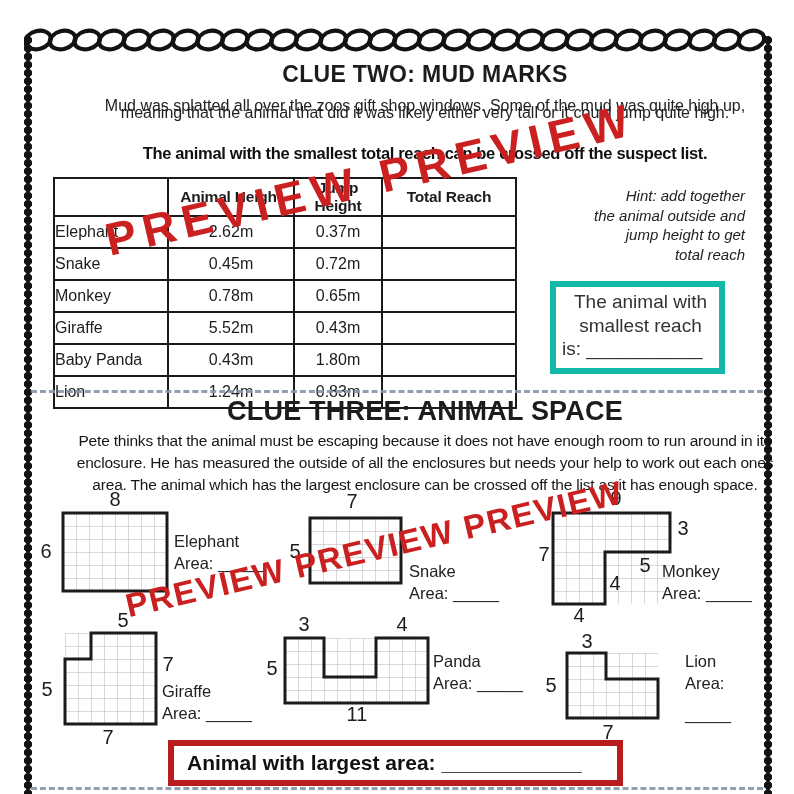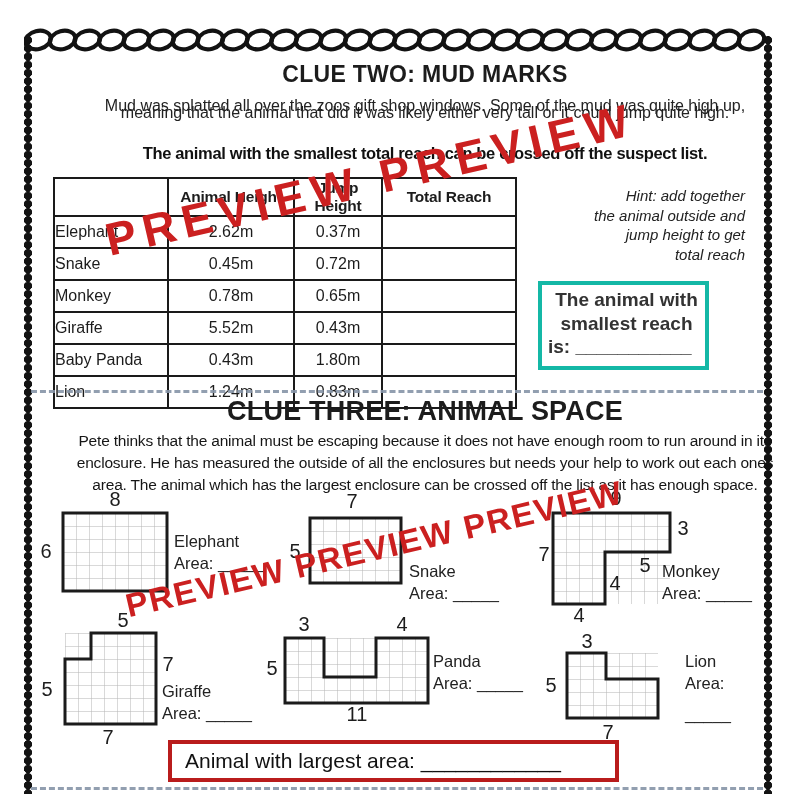--- a/index.html
+++ b/index.html
@@ -27,32 +27,32 @@
   
   table.reach{position:absolute;left:53px;top:177px;border-collapse:collapse;table-layout:fixed;
               font-size:16px;}
   table.reach td,table.reach th{border:2px solid #1a1a1a;padding:0;height:30px;overflow:hidden;}
   table.reach th{height:26px;font-size:15.5px;font-weight:bold;letter-spacing:-.2px;text-align:center;}
   td.aname{text-align:left;padding-left:8px;}
   td.aval{text-align:center;}
   
   .hint{position:absolute;left:555px;top:186px;width:190px;text-align:right;
         font-style:italic;font-size:15px;line-height:19.5px;color:#222;}
-  .answer-box{position:absolute;left:538px;top:281px;width:157px;height:78px;
-              border:4px solid #14b8a6;padding:3px 0 0 6px;font-size:19px;line-height:23.5px;color:#333;font-weight:bold;}
+  .answer-box{position:absolute;left:550px;top:281px;width:157px;height:78px;
+              border:6px solid #14b8a6;padding:3px 0 0 6px;font-size:19px;line-height:23.5px;color:#333;}
   .answer-box .ctr{text-align:center;}
   .divider{position:absolute;left:31px;width:732px;height:0;border-top:3px dashed #8795a8;opacity:.9;}
   .div1{top:390px;}
   .div2{top:787px;}
   
   .shape-svg{position:absolute;}
   .dim{position:absolute;transform:translateX(-50%);font-size:20px;color:#1d1d1d;white-space:nowrap;}
   .cap{position:absolute;font-size:16.5px;line-height:22px;color:#222;white-space:nowrap;}
-  .big-box{position:absolute;left:168px;top:740px;width:430px;height:34px;border:4px solid #b91c1c;
-           font-size:21px;line-height:33px;padding-left:13px;color:#111;white-space:nowrap;}
+  .big-box{position:absolute;left:168px;top:740px;width:430px;height:34px;border:6px solid #b91c1c;
+           font-size:21px;line-height:33px;padding-left:13px;color:#111;white-space:nowrap;font-weight:bold;}
   
   .wm{position:absolute;font-weight:bold;transform-origin:left top;white-space:nowrap;z-index:90;
       pointer-events:none;}
   .wm1{left:100px;top:214px;font-size:46px;letter-spacing:7px;transform:rotate(-13deg);}
   .wm2{left:122px;top:588px;font-size:33px;letter-spacing:1.5px;transform:rotate(-13deg);}
 </style>
 </head>
 <body>
 
 <div class="page">

